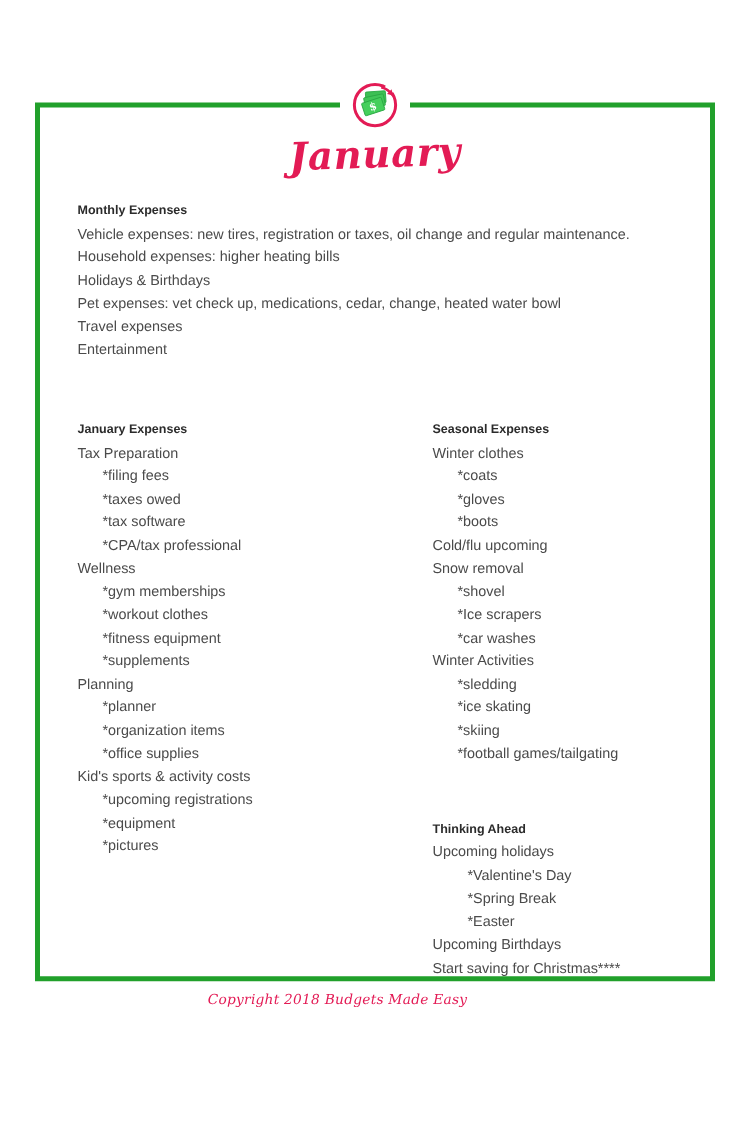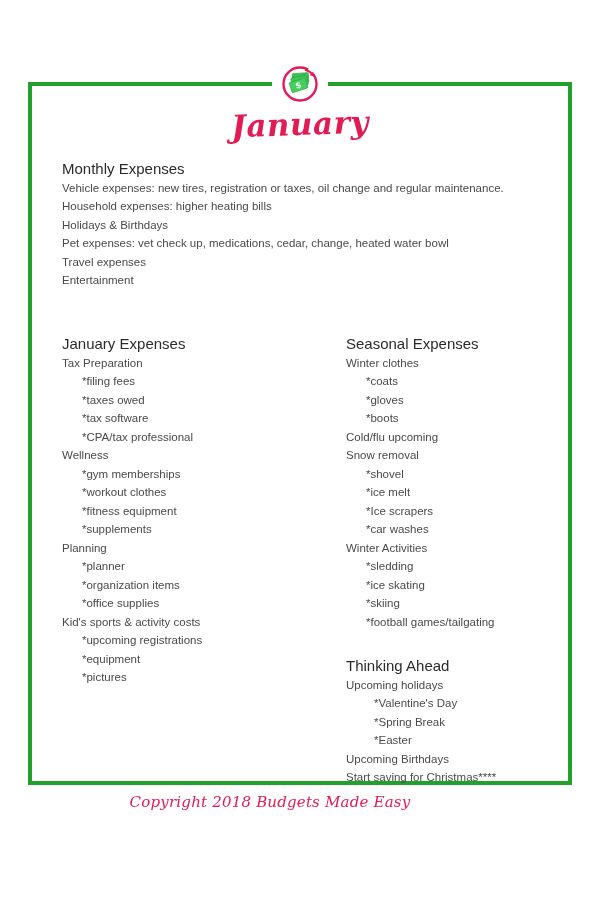--- a/index.html
+++ b/index.html
@@ -74,22 +74,22 @@
 
   
   .content {
     position: absolute;
     left: 62px;
     top: 160px;
     width: 500px;
   }
 
   .sec-head {
-    font-size: 15px;
-    font-weight: normal;
+    font-size: 10px;
+    font-weight: bold;
     color: #2b2b2b;
     line-height: 18.5px;
     white-space: nowrap;
   }
 
   .line {
     font-size: 11.5px;
     font-weight: normal;
     color: #4a4a4a;
     line-height: 18.5px;
@@ -104,33 +104,33 @@
   #monthly-block { position: absolute; left: 0; top: 0; width: 500px; }
 
   
   .col {
     position: absolute;
     top: 175px;
   }
   #col-left  { left: 0px;   width: 270px; }
   #col-right { left: 284px; width: 220px; }
 
-  #thinking-block { margin-top: 26px; }
+  #thinking-block { margin-top: 42px; }
 
   
   .footer {
     position: absolute;
     left: 0;
     top: 793px;
     width: 540px;
     text-align: center;
     color: #e31b55;
     font-family: "DejaVu Serif", serif;
     font-style: italic;
-    font-size: 15px;
+    font-size: 11px;
     letter-spacing: 0.2px;
   }
 </style>
 </head>
 <body>
 
 <div id="page">
 
   <div class="frame"></div>
   <div class="frame-gap"></div>
@@ -194,21 +194,20 @@
       <div>
         <div class="sec-head">Seasonal Expenses</div>
         <div id="seasonal-items">
             <div class="line lvl1">Winter clothes</div>
             <div class="line lvl2">*coats</div>
             <div class="line lvl2">*gloves</div>
             <div class="line lvl2">*boots</div>
             <div class="line lvl1">Cold/flu upcoming</div>
             <div class="line lvl1">Snow removal</div>
             <div class="line lvl2">*shovel</div>
-            <div class="line lvl2">*ice melt</div>
             <div class="line lvl2">*Ice scrapers</div>
             <div class="line lvl2">*car washes</div>
             <div class="line lvl1">Winter Activities</div>
             <div class="line lvl2">*sledding</div>
             <div class="line lvl2">*ice skating</div>
             <div class="line lvl2">*skiing</div>
             <div class="line lvl2">*football games/tailgating</div>
           </div>
       </div>
       <div id="thinking-block">

